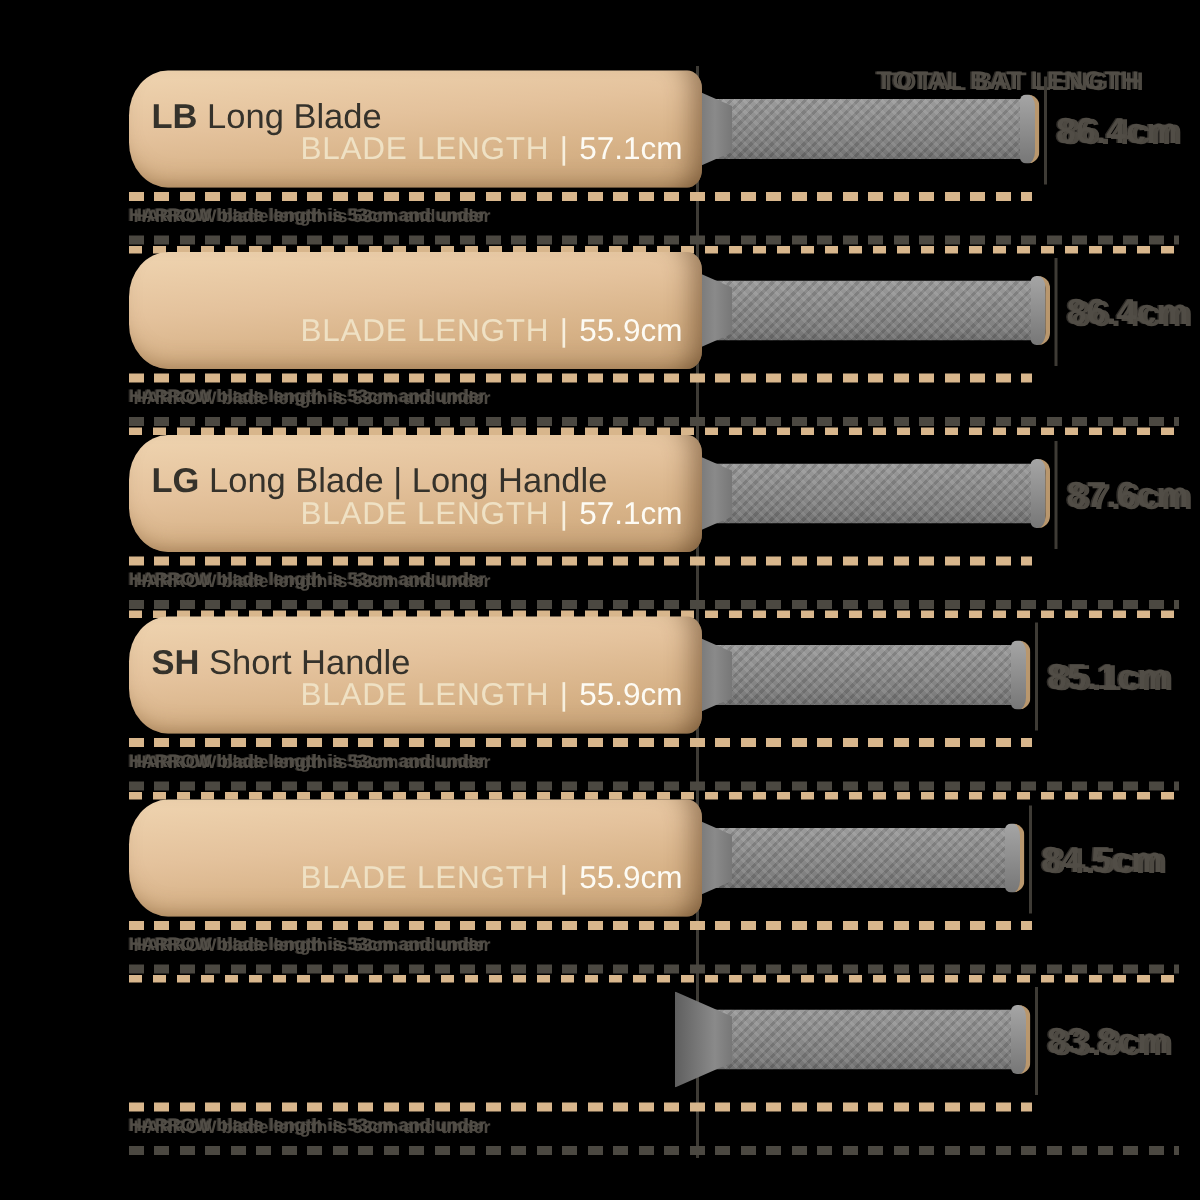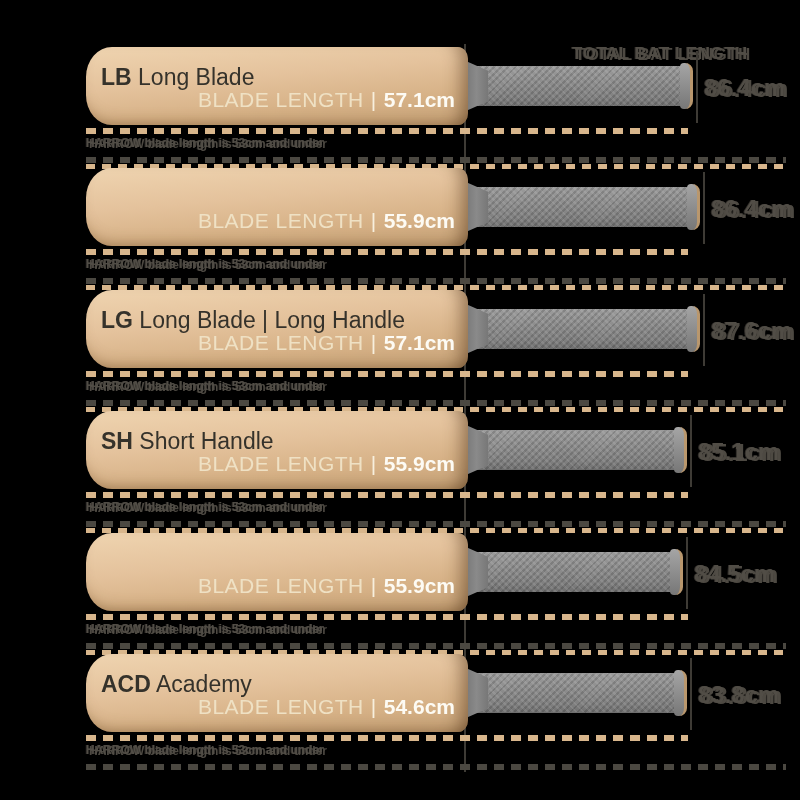--- a/index.html
+++ b/index.html
@@ -1,20 +1,20 @@
 <!DOCTYPE html>
 <html><head>
 <meta charset="utf-8">
 <style>
   html,body{margin:0;padding:0;background:#000;}
   .canvas{position:relative;width:800px;height:800px;background:#000;overflow:hidden;
           font-family:"Liberation Sans", sans-serif;}
 
   
-  .total-header{position:absolute;top:44px;left:560px;width:200px;text-align:center;
+  .total-header{position:absolute;top:44px;left:560px;width:200px;text-align:right;
     font-size:17px;letter-spacing:.5px;}
   .ghost{color:#514d46;font-weight:700;
     text-shadow:3px 1px 0 rgba(81,77,70,.95), -1px 0 0 rgba(81,77,70,.6);}
   .vline{position:absolute;left:464px;top:44px;width:2px;height:728px;background:#3e3b35;}
 
   
   .row{position:absolute;left:0;width:636px;height:121px;}
   .r0{top:47px}.r1{top:168px}.r2{top:290px}.r3{top:411px}.r4{top:533px}.r5{top:654px}
 
   
@@ -37,21 +37,21 @@
 
   
   .blade{position:absolute;left:86px;top:0;width:382px;height:78px;z-index:3;
     background:linear-gradient(175deg,#efd4b0 0%,#e4c29c 40%,#d6b186 72%,#c6a278 100%);
     border-radius:26px 10px 10px 26px / 30px 12px 12px 30px;
     box-shadow:inset -20px 0 16px -12px rgba(80,52,25,.45), inset 0 -10px 14px -8px rgba(120,84,44,.5);}
   .bat-label{position:absolute;left:15px;top:17px;font-size:23px;color:#35322b;font-weight:400;white-space:nowrap;}
   .bat-label b{font-weight:700;}
   .blade-len{position:absolute;right:13px;top:41px;font-size:21px;white-space:nowrap;color:#efe1c4;letter-spacing:.5px;}
   .blade-len .bl-sep{margin:0 7px;color:#f7efdd;font-weight:300;}
-  .blade-len .bl-val{color:#fdfbf4;font-weight:700;letter-spacing:0;}
+  .blade-len .bl-val{color:#fdfbf4;font-weight:400;letter-spacing:0;}
 
   
   .tick{position:absolute;top:4px;width:2px;height:72px;background:#3e3b35;z-index:4;}
   .total{position:absolute;top:27px;font-size:24px;white-space:nowrap;z-index:4;}
   .r0 .tick{left:696px}.r1 .tick{left:703px}.r2 .tick{left:703px}
   .r3 .tick{left:690px}.r4 .tick{left:686px}.r5 .tick{left:690px}
   .r0 .total{left:704px}.r1 .total{left:711px}.r2 .total{left:711px}
   .r3 .total{left:698px}.r4 .total{left:694px}.r5 .total{left:698px}
 
   
@@ -141,24 +141,20 @@
     <div class="total ghost">84.5cm</div>
     <div class="dash tan"></div>
     <div class="footnote ghost">HARROW blade length is 53cm and under</div>
     <div class="dash dark"></div>
     <div class="dash tan2"></div>
   </div>
 
   <div class="row r5">
     <div class="handle"></div>
     <div class="splice"></div>
-    <div class="blade">
-      <div class="bat-label"><b>ACD</b> <span>Academy</span></div>
-      <div class="blade-len"><span class="bl-label">BLADE LENGTH</span><span class="bl-sep">|</span><span class="bl-val">54.6cm</span></div>
-    </div>
     <div class="tick"></div>
     <div class="total ghost">83.8cm</div>
     <div class="dash tan"></div>
     <div class="footnote ghost">HARROW blade length is 53cm and under</div>
     <div class="dash dark"></div>
   </div>
 
 </div>
 
 </body></html>

